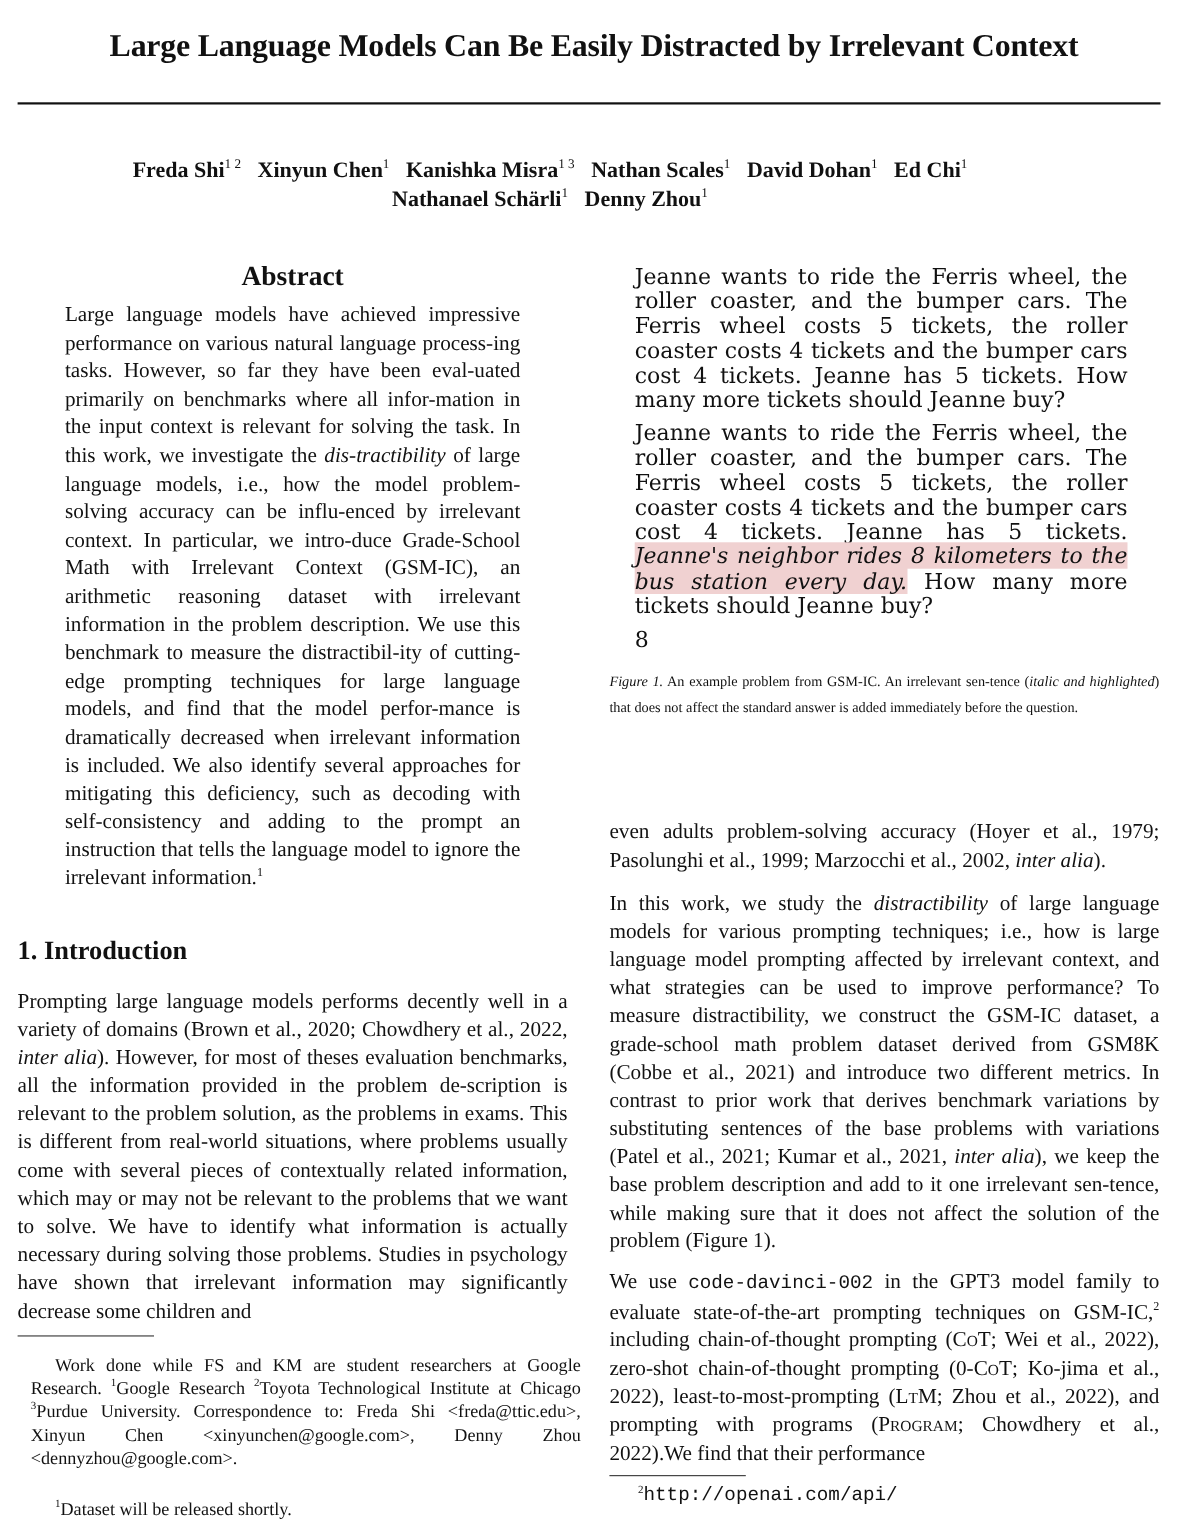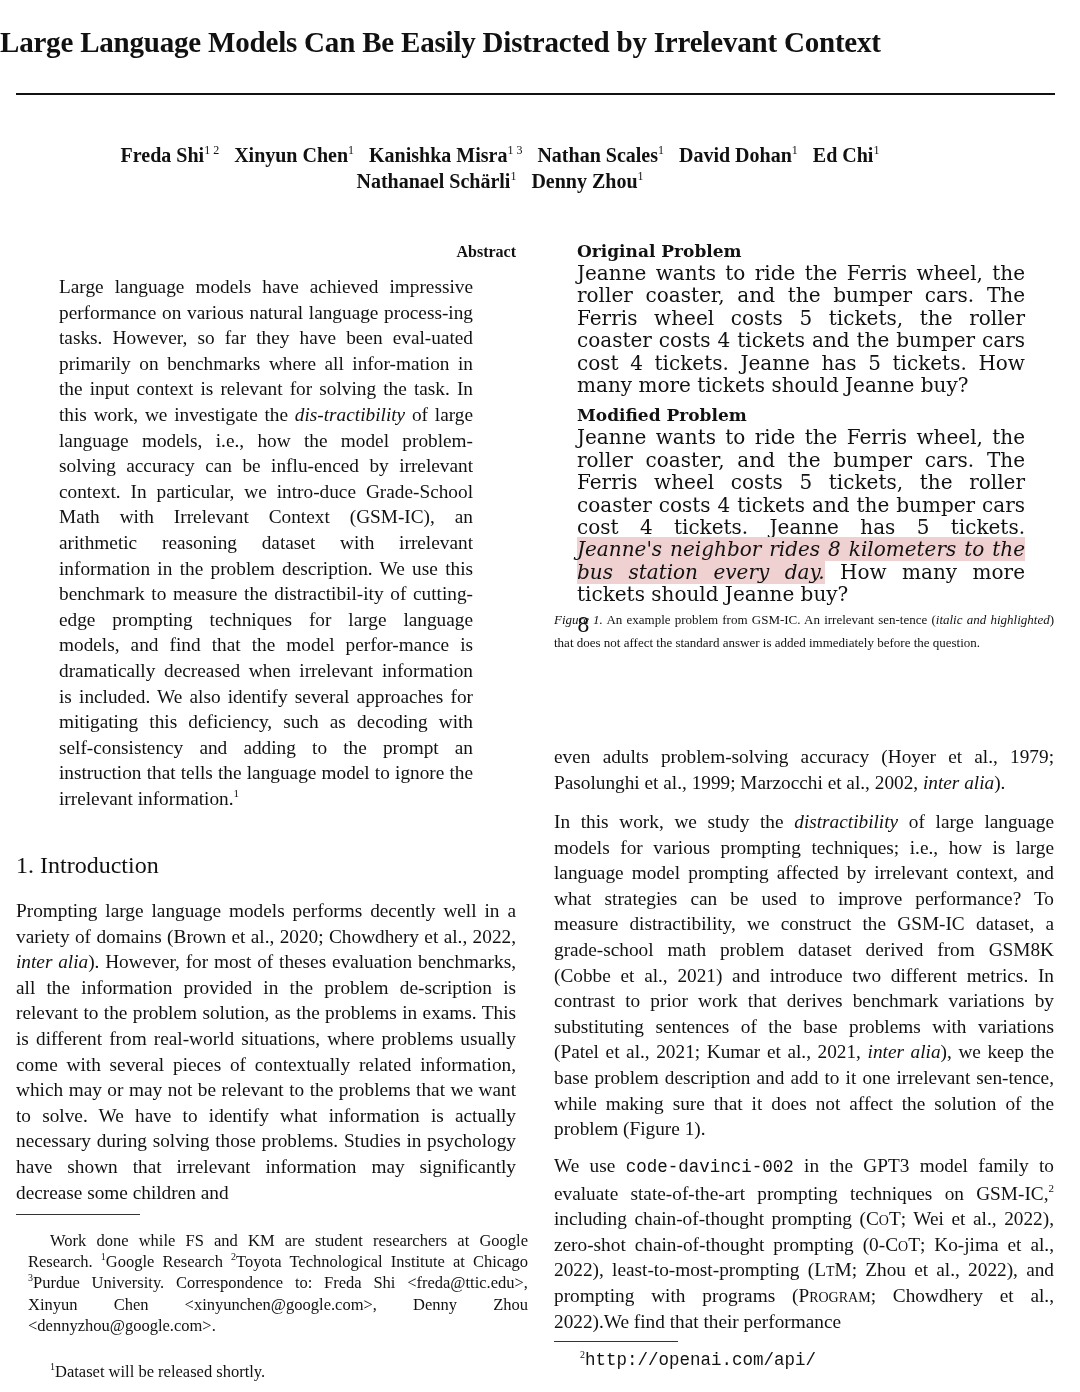--- a/index.html
+++ b/index.html
@@ -2,47 +2,47 @@
 <html><head>
 <meta charset="utf-8">
 <style>
   html, body { margin: 0; padding: 0; background: #ffffff; }
   body {
     width: 1080px; height: 1392px; position: relative; overflow: hidden;
     font-family: "Liberation Serif", "DejaVu Serif", serif;
     color: #111;
   }
   .title {
-    position: absolute; left: 0; top: 26px; width: 1080px; 
+    position: absolute; left: 0; top: 26px; width: 1080px; text-align: center;
     font-size: 29px; font-weight: bold; letter-spacing: -0.2px;
   }
   .rule {
     position: absolute; left: 16px; top: 93px; width: 1039px; height: 0;
     border-top: 2px solid #111;
   }
   .authors {
     position: absolute; left: 0; top: 142px; width: 1000px; text-align: center;
     font-size: 20px; font-weight: bold; line-height: 26px;
   }
   .authors sup { font-size: 12px; font-weight: normal; vertical-align: 8px; line-height: 0; }
   .author { margin: 0 5px; }
 
   .col-left { position: absolute; left: 16px; top: 236px; width: 500px; }
 
   .abstract-head {
-    text-align: right; font-size: 16px; font-weight: bold; margin: 0 0 6px 0; line-height: 32px; font-family: Liberation Serif, serif;
+    text-align: center; font-size: 25px; font-weight: bold; margin: 0 0 6px 0; line-height: 32px; font-family: Liberation Serif, serif;
   }
   .abstract-body {
     margin: 0 0 0 43px; width: 414px; font-size: 19.3px; line-height: 25.6px; text-align: justify;
     hyphens: manual;
   }
   .abstract-body sup, .body sup { font-size: 11px; vertical-align: 8px; line-height: 0; }
 
   .sec-head {
-    position: absolute; left: 16px; top: 852px; font-size: 24px; font-weight: normal; margin: 0;
+    position: absolute; left: 16px; top: 852px; font-size: 24px; font-weight: bold; margin: 0;
   }
   .body {
     font-size: 19.3px; line-height: 25.6px; text-align: justify; margin: 0;
   }
   .intro-body { position: absolute; left: 16px; top: 898px; width: 500px; }
 
   .fn-rule { position: absolute; height: 0; border-top: 1px solid #333; width: 124px; }
   .footnote {
     font-size: 16.5px; line-height: 21.2px; text-align: justify; margin: 12px;
   }
@@ -96,23 +96,21 @@
 </div>
 
 <h2 class="sec-head">1. Introduction</h2>
 <p class="body intro-body"><span>Prompting large language models performs decently well in a variety of domains (Brown et al., 2020; Chowdhery et al., 2022, </span><i>inter alia</i><span>).  However, for most of theses evaluation benchmarks, all the information provided in the problem de-scription is relevant to the problem solution, as the problems in exams. This is different from real-world situations, where problems usually come with several pieces of contextually related information, which may or may not be relevant to the problems that we want to solve.  We have to identify what information is actually necessary during solving those problems. Studies in psychology have shown that irrelevant information may significantly decrease some children and</span></p>
 
 <div class="fn-rule" style="left:16px; top:1214px;"></div>
 <p class="footnote fn-affil"><span>Work done while FS and KM are student researchers at Google Research.  </span><sup>1</sup><span>Google Research </span><sup>2</sup><span>Toyota Technological Institute at Chicago </span><sup>3</sup><span>Purdue University.  Correspondence to: Freda Shi &lt;freda@ttic.edu&gt;, Xinyun Chen &lt;xinyunchen@google.com&gt;, Denny Zhou &lt;dennyzhou@google.com&gt;.</span></p>
 <p class="footnote fn-dataset"><sup>1</sup><span>Dataset will be released shortly.</span></p>
 
 <div class="fig">
-  <h3 class="fig-head">Original Problem</h3>
   <p class="fig-text">Jeanne wants to ride the Ferris wheel, the roller coaster, and the bumper cars. The Ferris wheel costs 5 tickets, the roller coaster costs 4 tickets and the bumper cars cost 4 tickets. Jeanne has 5 tickets. How many more tickets should Jeanne buy?</p>
-  <h3 class="fig-head">Modified Problem</h3>
   <p class="fig-text"><span>Jeanne wants to ride the Ferris wheel, the roller coaster, and the bumper cars. The Ferris wheel costs 5 tickets, the roller coaster costs 4 tickets and the bumper cars cost 4 tickets. Jeanne has 5 tickets. </span><span class="hl" style="background: rgb(240, 209, 209);">Jeanne's neighbor rides 8 kilometers to the bus station every day.</span><span> How many more tickets should Jeanne buy?</span></p>
   <p class="fig-text">8</p>
 </div>
 <p class="caption"><i>Figure 1.</i><span> An example problem from GSM-IC. An irrelevant sen-tence (</span><i>italic and highlighted</i><span>) that does not affect the standard answer is added immediately before the question.</span></p>
 
 <p class="body right-p1"><span>even adults problem-solving accuracy (Hoyer et al., 1979; Pasolunghi et al., 1999; Marzocchi et al., 2002, </span><i>inter alia</i><span>).</span></p>
 
 <p class="body right-p2"><span>In this work, we study the </span><i>distractibility</i><span> of large language models for various prompting techniques; i.e., how is large language model prompting affected by irrelevant context, and what strategies can be used to improve performance? To measure distractibility, we construct the GSM-IC dataset, a grade-school math problem dataset derived from GSM8K (Cobbe et al., 2021) and introduce two different metrics. In contrast to prior work that derives benchmark variations by substituting sentences of the base problems with variations (Patel et al., 2021; Kumar et al., 2021, </span><i>inter alia</i><span>), we keep the base problem description and add to it one irrelevant sen-tence, while making sure that it does not affect the solution of the problem (Figure 1).</span></p>
 
 <p class="body right-p3"><span>We use </span><span class="mono">code-davinci-002</span><span> in the GPT3 model family to evaluate state-of-the-art prompting techniques on GSM-IC,</span><sup>2</sup><span> including chain-of-thought prompting (</span><span class="sc">CoT</span><span>; Wei et al., 2022), zero-shot chain-of-thought prompting (</span><span class="sc">0-CoT</span><span>; Ko-jima et al., 2022), least-to-most-prompting (</span><span class="sc">LtM</span><span>; Zhou et al., 2022), and prompting with programs (</span><span class="sc">Program</span><span>; Chowdhery et al., 2022).We find that their performance</span></p>

